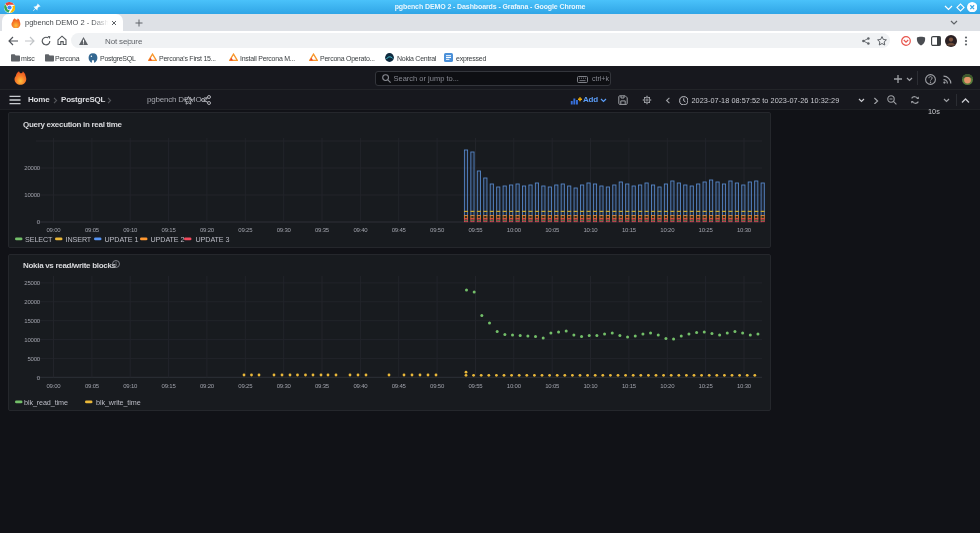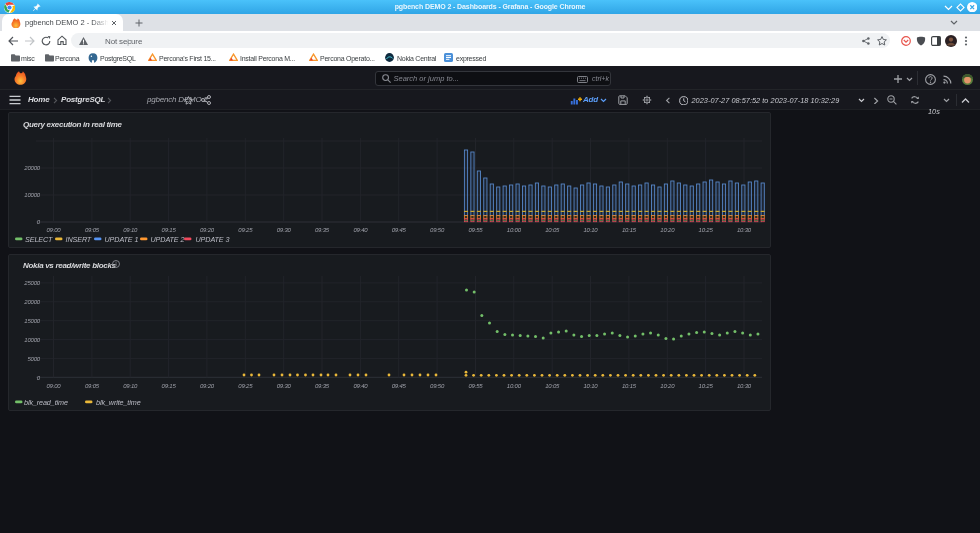--- a/index.html
+++ b/index.html
@@ -16,21 +16,21 @@
     border-radius:7px 7px 0 0; }
   #tabtitle { left:25px; top:18px; width:84px; height:11px; font-size:7.5px;
     color:#45494d; white-space:nowrap; overflow:hidden;
     -webkit-mask-image:linear-gradient(90deg,#000 80%,transparent 99%); }
   #toolbar { left:0; top:31px; width:980px; height:19px; background:#fff; }
   #urlpill { left:71px; top:33px; width:819px; height:14.5px; background:#f0f2f4;
     border-radius:8px; }
   .urltxt { top:36.5px; font-size:8px; letter-spacing:-0.15px; color:#5f6368; white-space:nowrap; }
   #bookmarks { left:0; top:50px; width:980px; height:16px; background:#fff; }
   .bm { top:54.5px; font-size:7px; letter-spacing:-0.25px; color:#3c4043; white-space:nowrap; }
-  #gcontent { left:0; top:66px; width:980px; height:467px; background:#111217;font-style:italic; }
+  #gcontent { left:0; top:66px; width:980px; height:467px; background:#111217; }
   #gbar1 { left:0; top:0; width:980px; height:24px; background:#17181e;
     border-bottom:1px solid #222428; }
   #gbar2 { left:0; top:24px; width:980px; height:20px; background:#17181e;
     border-bottom:1px solid #1e2024; }
   #searchbox { left:375px; top:5px; width:236px; height:15px; background:#0e0f13;
     border:1px solid #33353b; border-radius:3px; }
   .gtxt { color:#878992; font-size:7.5px; white-space:nowrap; }
   .crumb { font-size:8px; letter-spacing:-0.2px; white-space:nowrap; }
   .panel { background:#181b1f; border:1px solid #25272c; border-radius:2px; }
   #panel1 { left:8px; top:46px; width:763px; height:136px; }
@@ -61,21 +61,21 @@
   <div class="abs" id="gcontent">
     <div class="abs" id="gbar1"></div>
     <div class="abs" id="gbar2"></div>
     <div class="abs" id="searchbox"></div>
     <div class="abs gtxt" style="left:393.5px;top:8px;">Search or jump to...</div>
     <div class="abs gtxt" style="left:592px;top:9px;font-size:7px;">ctrl+k</div>
     <div class="abs crumb" style="left:28px;top:29px;color:#dcdde1;font-weight:700;">Home</div>
     <div class="abs crumb" style="left:61px;top:29px;color:#dcdde1;font-weight:700;">PostgreSQL</div>
     <div class="abs crumb" style="left:115px;top:29px;color:#a5a7ae;padding-left:32px;">pgbench DEMO 2</div>
     <div class="abs crumb" style="left:583px;top:29px;color:#5b9df8;font-weight:700;">Add</div>
-    <div class="abs crumb" style="left:691.5px;top:29.5px;color:#c9cad0;font-size:7.3px;letter-spacing:0.05px;">2023-07-27 08:57:52 to 2023-07-18 10:32:29</div>
+    <div class="abs crumb" style="left:691.5px;top:29.5px;color:#c9cad0;font-size:7.3px;letter-spacing:0.05px;">2023-07-18 08:57:52 to 2023-07-26 10:32:29</div>
     <div class="abs crumb" style="left:928px;top:29.5px;color:#c9cad0;font-size:7.3px;letter-spacing:0.05px;margin-top:11px;">10s</div>
     <div class="abs panel" id="panel1"></div>
     <div class="abs panel" id="panel2"></div>
 <svg class="abs" style="left:8px;top:46px;" width="763" height="136" viewBox="0 0 763 136">
 <line x1="28" y1="29" x2="754" y2="29" stroke="#22242a" stroke-width="1"></line>
 <line x1="28" y1="56" x2="754" y2="56" stroke="#22242a" stroke-width="1"></line>
 <line x1="28" y1="83" x2="754" y2="83" stroke="#22242a" stroke-width="1"></line>
 <line x1="28" y1="110" x2="754" y2="110" stroke="#2e3138" stroke-width="1"></line>
 <line x1="45.5" y1="26" x2="45.5" y2="110" stroke="#22242a" stroke-width="1"></line>
 <text x="45.5" y="119.5" font-size="6" letter-spacing="-0.2" fill="#9fa1aa" text-anchor="middle">09:00</text>

